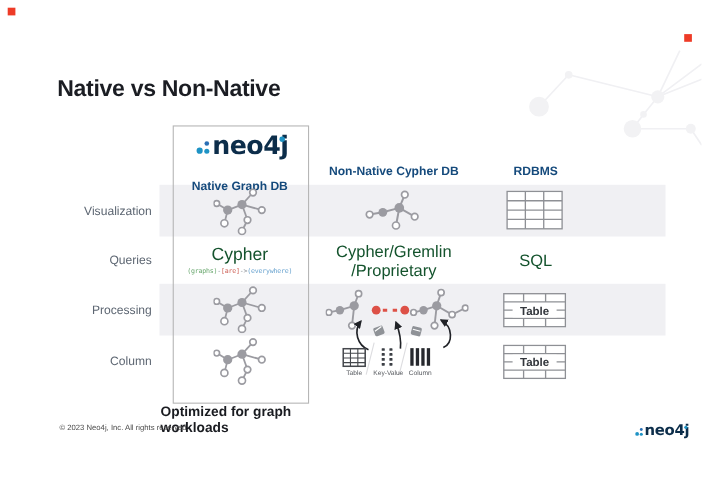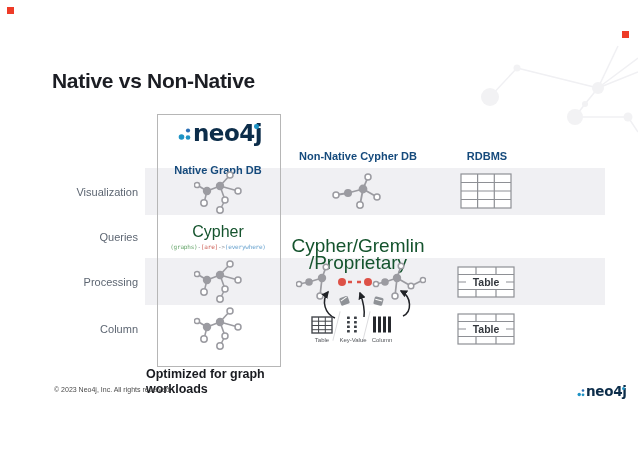--- a/index.html
+++ b/index.html
@@ -35,21 +35,21 @@
   .logo-foot{left:577px;top:384px;height:16px;display:flex;align-items:center;}
   .logo-word-sm{position:relative;font-family:"DejaVu Sans",sans-serif;font-weight:bold;font-size:13.5px;
                 color:#0c2d4a;letter-spacing:-0.3px;line-height:1;margin-left:1px;}
   .jdot-foot{position:absolute;width:3px;height:3px;border-radius:50%;background:#1e93c5;left:45px;top:3px;}
 
   .qtext{color:#14532d;text-align:center;}
   .cypher-title{left:158px;width:120px;top:223px;font-size:16px;}
   .cypher-code{left:155px;width:126px;top:243px;font-size:6px;font-family:"DejaVu Sans Mono",monospace;
                letter-spacing:-0.2px;text-align:center;white-space:nowrap;}
   .code-green{color:#6aa86f;} .code-gray{color:#8a8f96;} .code-red{color:#cd5f55;} .code-blue{color:#69a3cf;}
-  .cgp{left:288px;width:140px;top:237px;font-size:19px;line-height:17px;}
+  .cgp{left:288px;width:140px;top:221px;font-size:15px;line-height:17px;}
   .sql{left:447px;width:80px;top:229px;font-size:15px;}
 
   .storage-label{font-size:6px;color:#55585d;text-align:center;top:337px;}
   .sl-0{left:304px;width:36px;} .sl-1{left:334px;width:38px;} .sl-2{left:364px;width:36px;}
   .storage-sep{width:1px;height:30px;background:#dcdcdf;top:311px;transform:rotate(14deg);}
   .sep-a{left:336px;} .sep-b{left:366px;}
 
   .optimized{left:146px;width:146px;top:367px;font-size:12.5px;font-weight:bold;
              color:#191b20;line-height:15px;}
 
@@ -163,20 +163,21 @@
         <line x1="1" y1="26.5" x2="51" y2="26.5"></line>
     </g>
   </svg>
 
   <div class="abs qtext cypher-title">Cypher</div>
   <div class="abs cypher-code"><span class="code-green">(graphs)</span><span class="code-gray">-</span><span class="code-red">[are]</span><span class="code-gray">-&gt;</span><span class="code-blue">(everywhere)</span></div>
   <div class="abs qtext cgp">
     <div>Cypher/Gremlin</div>
     <div>/Proprietary</div>
   </div>
+  <div class="abs qtext sql">SQL</div>
 
   <svg class="abs" style="left:194px;top:259px;" width="50" height="44" viewBox="0 0 50 44">
     <g stroke="#9b9ba1" stroke-width="1.6">
       <line x1="26" y1="16" x2="36" y2="5"></line>
         <line x1="26" y1="16" x2="44" y2="21"></line>
       <line x1="26" y1="16" x2="31" y2="30"></line>
         <line x1="31" y1="30" x2="26" y2="40"></line>
       <line x1="26" y1="16" x2="13" y2="21"></line>
         <line x1="13" y1="21" x2="3" y2="15"></line>
       <line x1="13" y1="21" x2="10" y2="33"></line>

